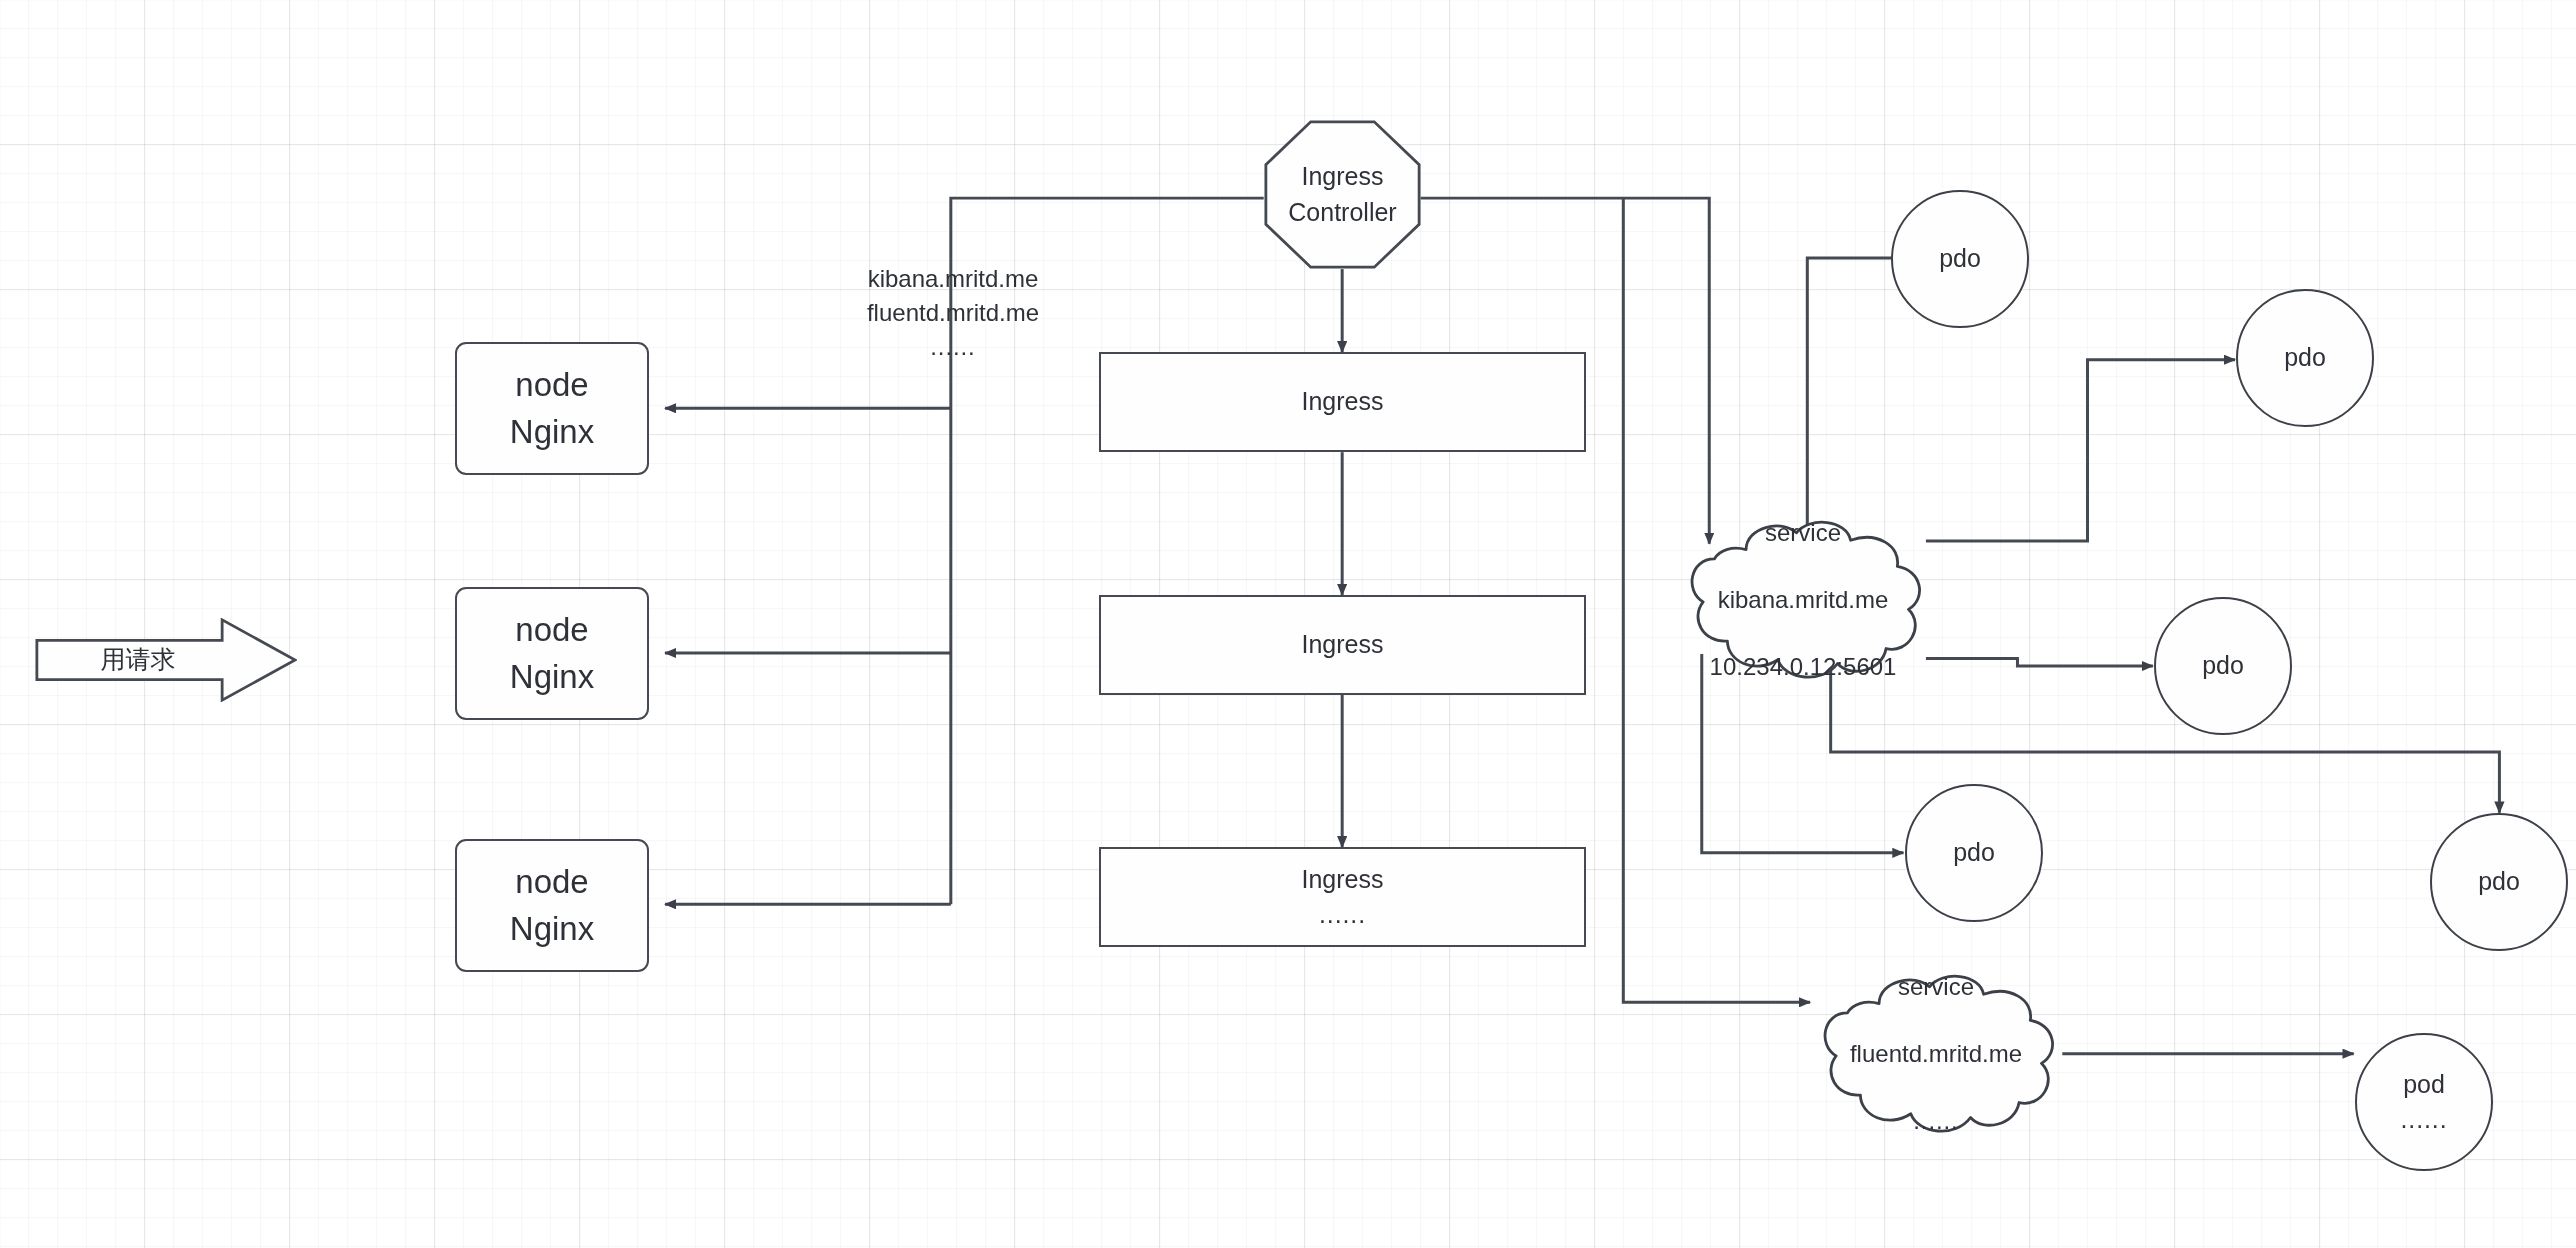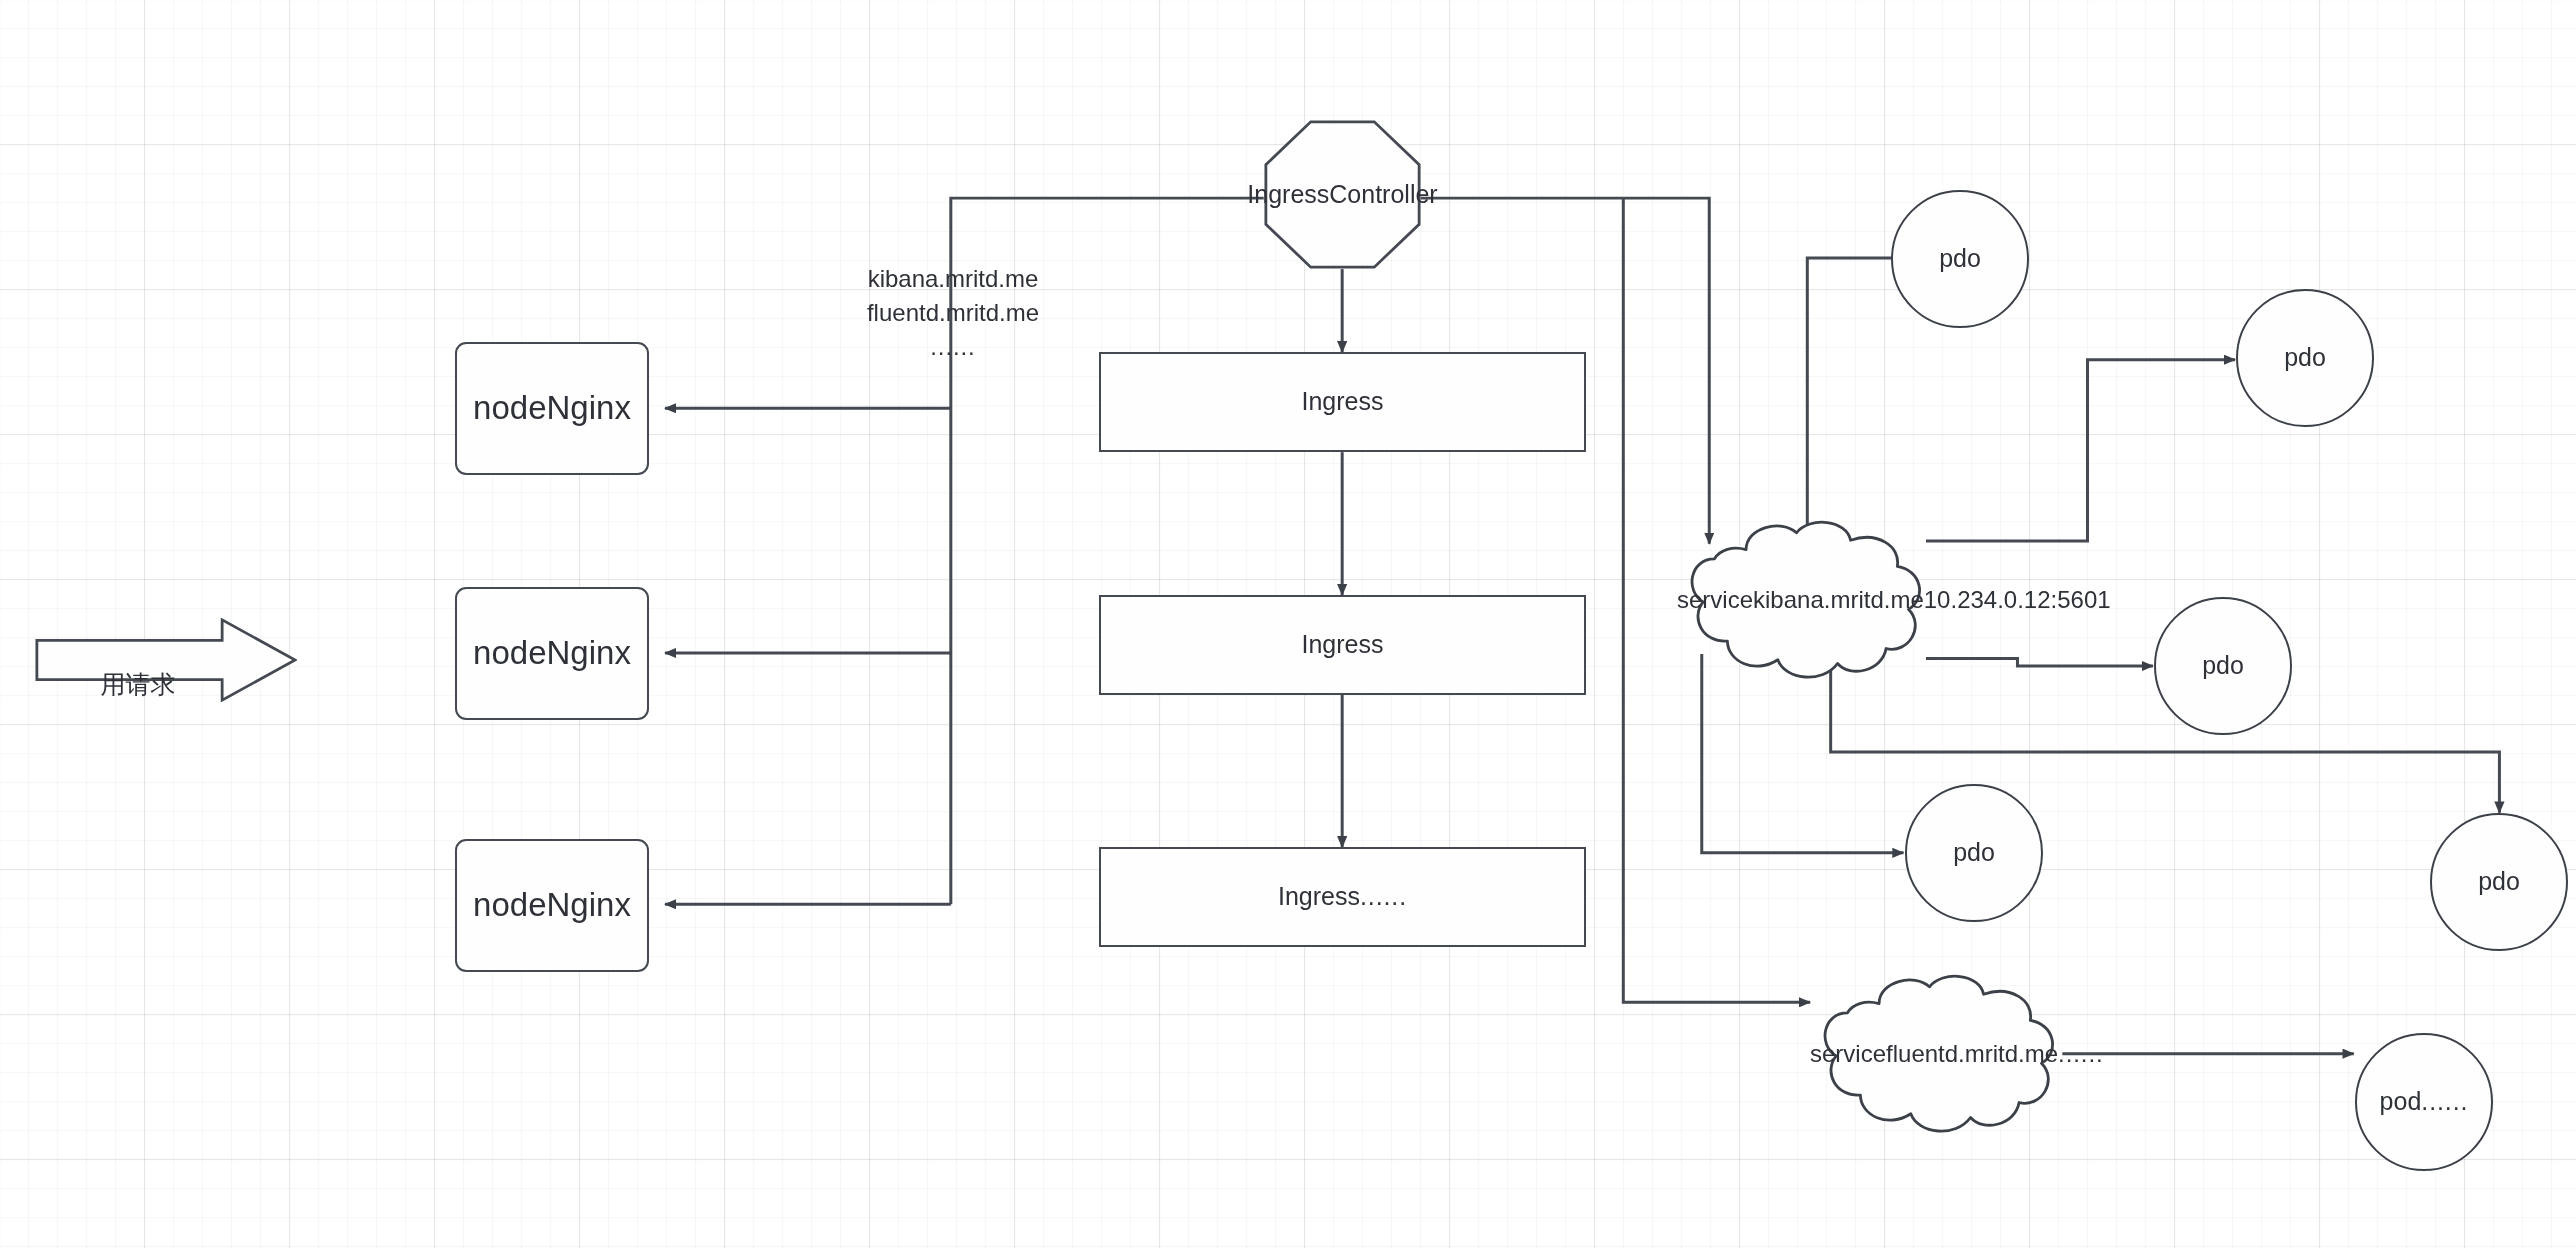--- a/index.html
+++ b/index.html
@@ -33,21 +33,21 @@
     position: absolute;
     left: 0; top: 0;
     width: 2576px;
     height: 1249px;
     pointer-events: none;
   }
   .node {
     position: absolute;
     box-sizing: border-box;
     display: flex;
-    flex-direction: row;
+    flex-direction: column;
     align-items: center;
     justify-content: center;
     text-align: center;
     color: #2e3138;
     background: #fefefe;
     z-index: 2;
   }
   .lbl {
     line-height: 1.42;
     white-space: nowrap;
@@ -154,21 +154,21 @@
       <path d="M1935,585 L1935,276 L2073,276" marker-end="url(#ah)"></path>
       <path d="M2062,579 L2235,579 L2235,385 L2393,385" marker-end="url(#ah)"></path>
       <path d="M2062,705 L2160,705 L2160,713 L2305,713" marker-end="url(#ah)"></path>
       <path d="M1822,700 L1822,913 L2038,913" marker-end="url(#ah)"></path>
       <path d="M1960,713 L1960,805 L2676,805 L2676,870" marker-end="url(#ah)"></path>
 
       <path d="M2208,1128 L2520,1128" marker-end="url(#ah)"></path>
     </g>
   </svg>
 
-  <div class="node blockarrow" style="left:35px; top:618px; width:262px; height:84px;align-items:flex-end;">
+  <div class="node blockarrow" style="left:35px; top:618px; width:262px; height:84px;">
     <svg class="ba-svg" viewBox="0 0 280 90" preserveAspectRatio="none" xmlns="http://www.w3.org/2000/svg">
       <path d="M2,24 L200,24 L200,2 L278,45 L200,88 L200,66 L2,66 Z" fill="#fefefe" stroke="#444952" stroke-width="3" stroke-linejoin="miter"></path>
     </svg>
     <div class="lbl" style="margin-right:56px;">用请求</div>
   </div>
 
   <div class="node rrect" style="left:455px; top:342px; width:194px; height:133px;">
     <div class="lbl">node</div>
     <div class="lbl">Nginx</div>
   </div>

